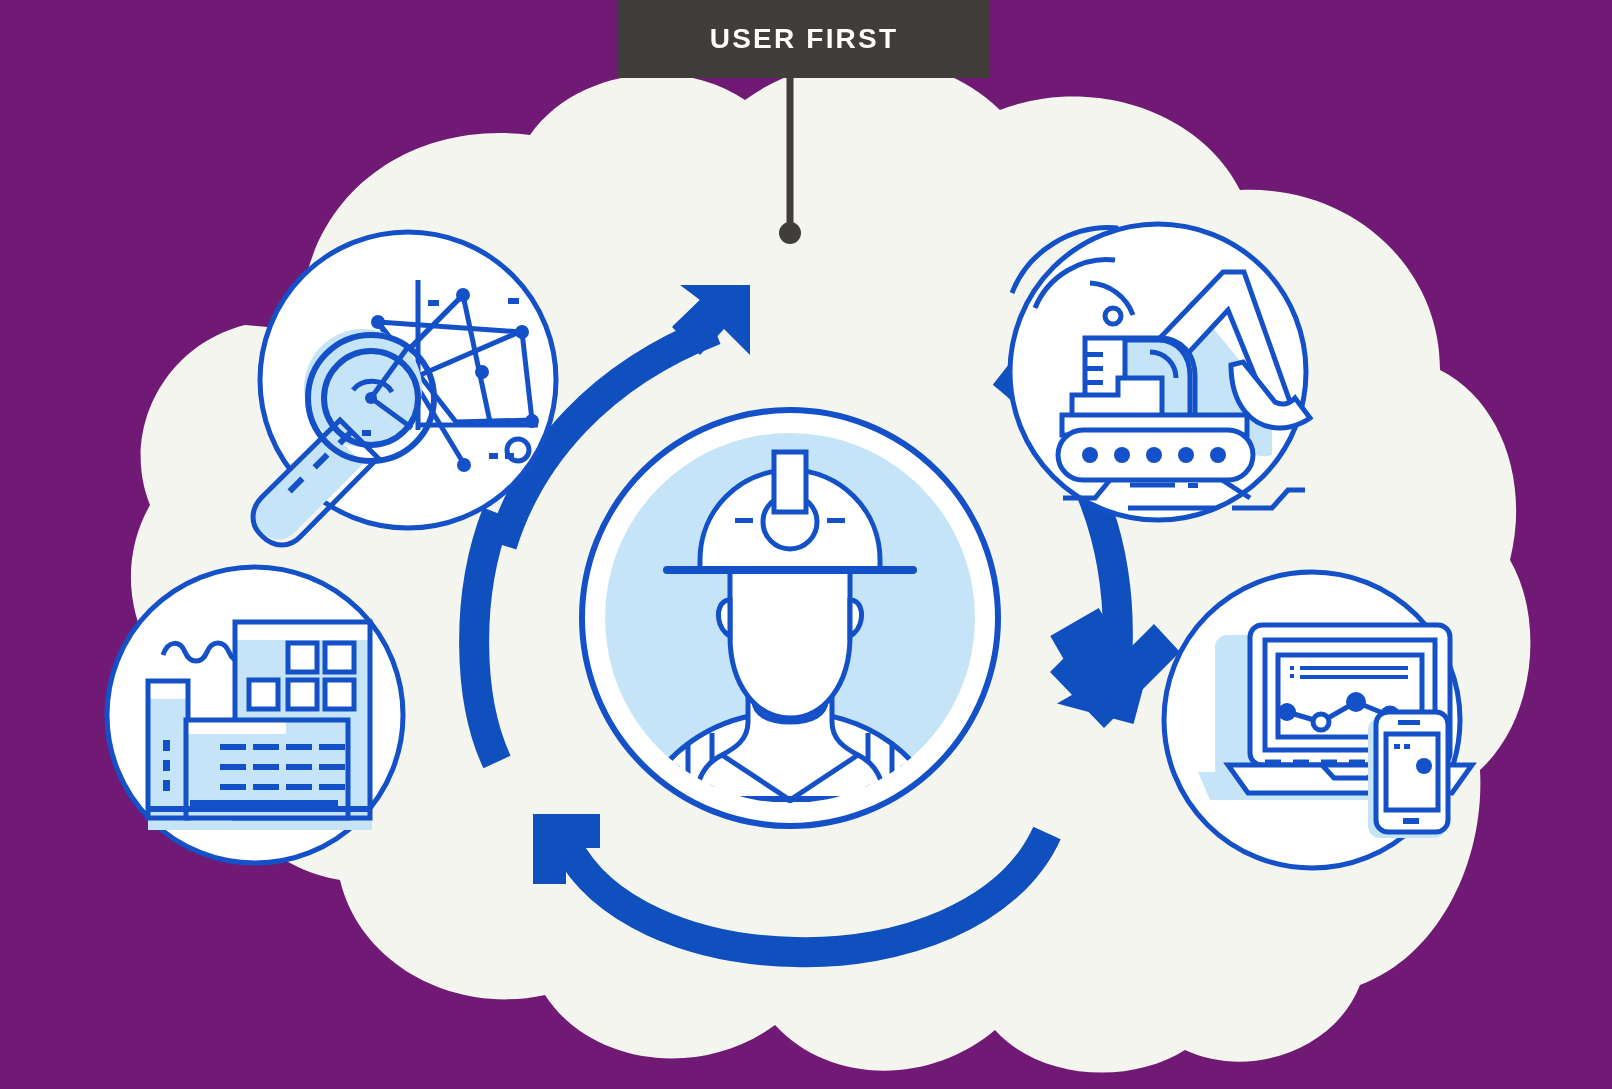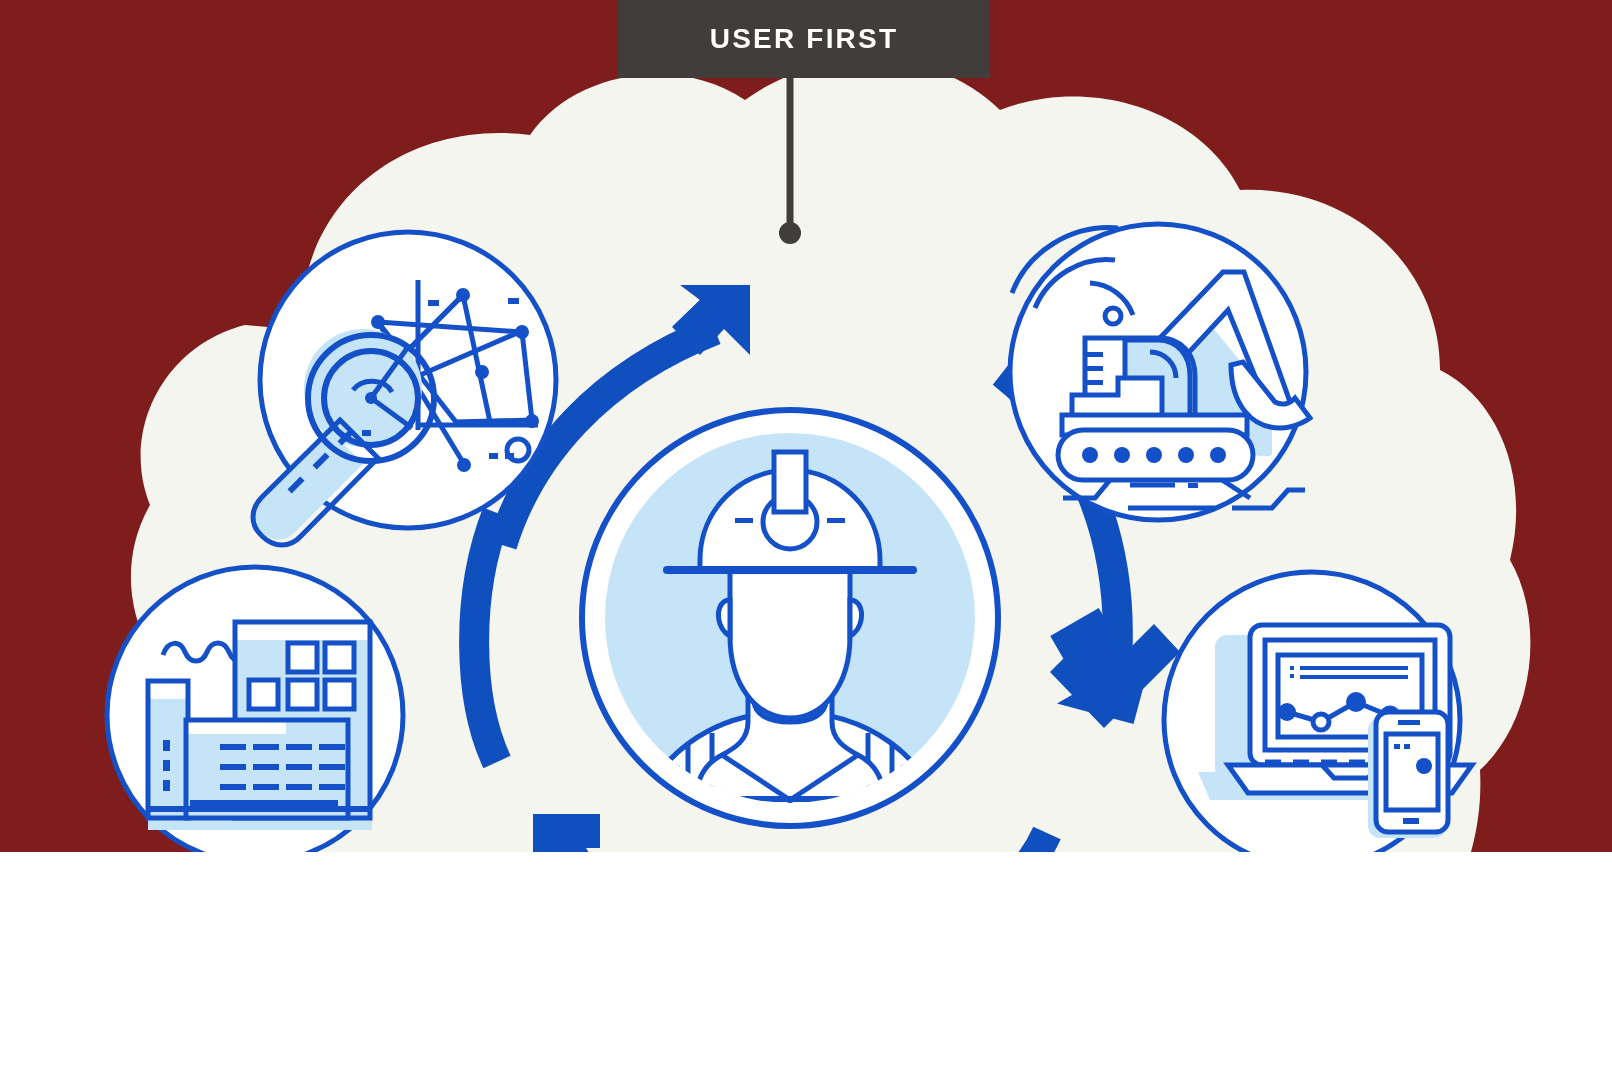--- a/index.html
+++ b/index.html
@@ -6,22 +6,22 @@
     margin: 0;
     padding: 0;
     background: #ffffff;
   }
   body {
     font-family: "Liberation Sans", sans-serif;
   }
   #stage {
     position: relative;
     width: 1612px;
-    height: 852px;
-    background: #7f1d1d;
+    height: 1089px;
+    background: #701a75;
     overflow: hidden;
   }
   #diagram-svg {
     position: absolute;
     inset: 0;
     display: block;
   }
   .label-box {
     position: absolute;
     left: 618px;

